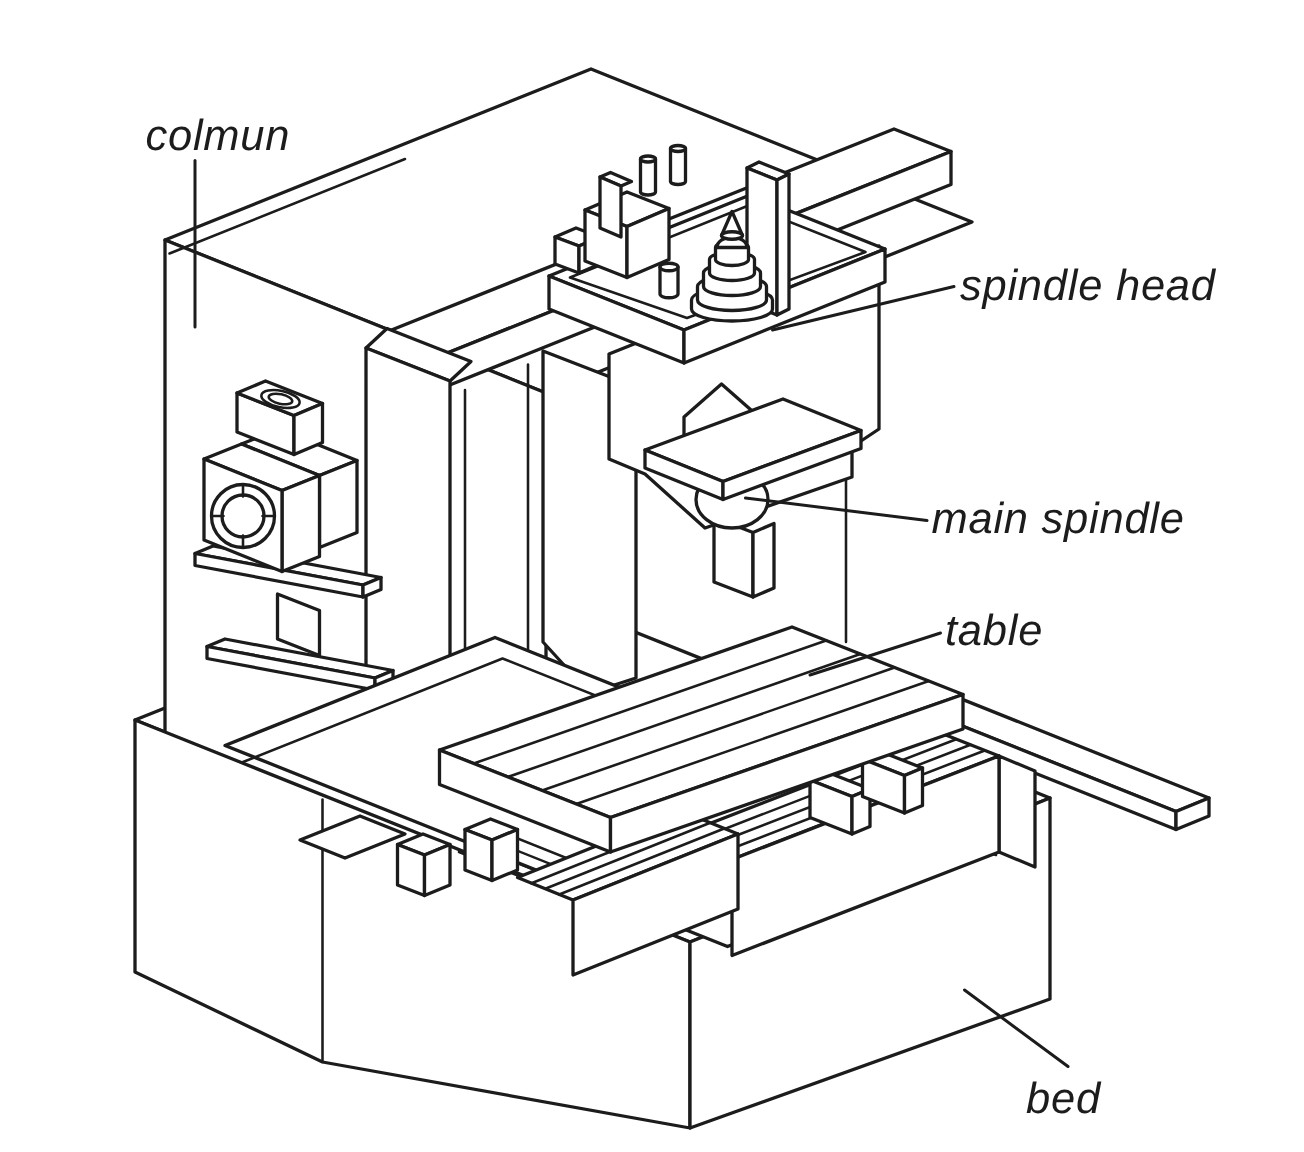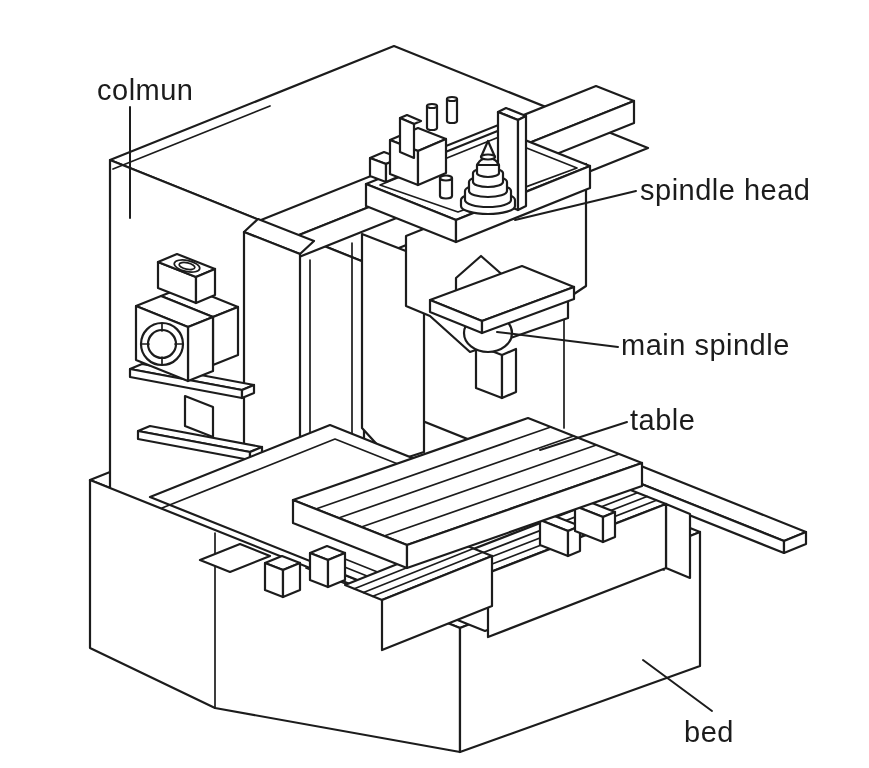--- a/index.html
+++ b/index.html
@@ -1,20 +1,20 @@
 <!DOCTYPE html>
 <html style="--ink: #1c1c1c; --bg: #ffffff;"><head>
 <meta charset="utf-8">
 <style>
   :root{
     --ink:#1c1c1c;
     --bg:#ffffff;
   }
   html,body{margin:0;padding:0;background:var(--bg);}
-  .stage{width:869px;height:768px;position:relative;background:var(--bg);overflow:hidden;}
+  .stage{width:869px;height:768px;position:relative;background:var(--bg);overflow:hidden;font-style:italic;}
   svg{display:block;}
   .f{fill:#ffffff;stroke:var(--ink);stroke-width:2.2;stroke-linejoin:round;stroke-linecap:round;}
   .t{fill:none;stroke:var(--ink);stroke-width:1.7;stroke-linejoin:round;stroke-linecap:round;}
   .lead{fill:none;stroke:var(--ink);stroke-width:2;stroke-linecap:round;}
   .lbl{fill:var(--ink);font-family:"Liberation Sans", sans-serif;font-size:29px;letter-spacing:0.5px;}
 </style>
 </head>
 <body>
 
 <div class="stage">

